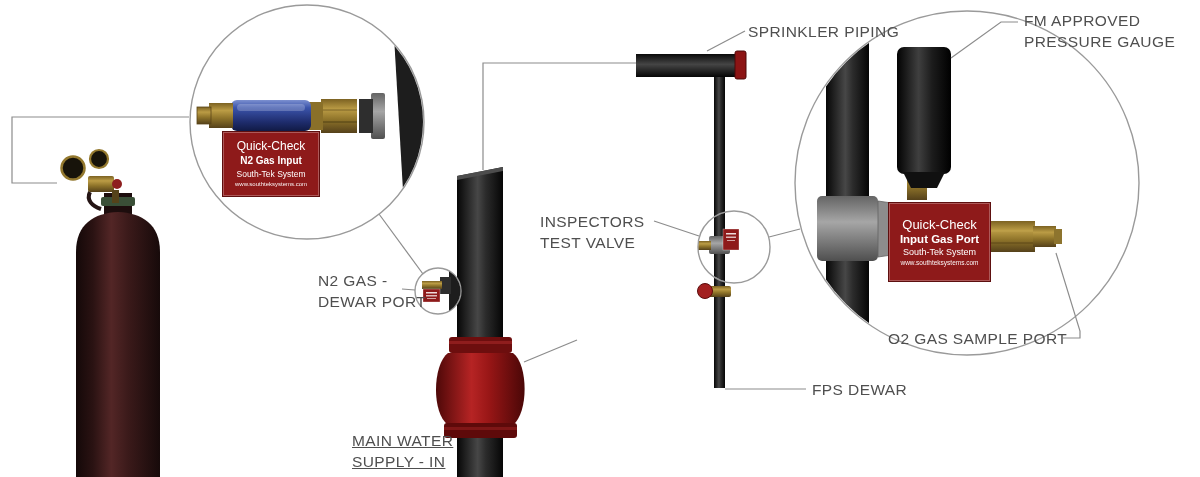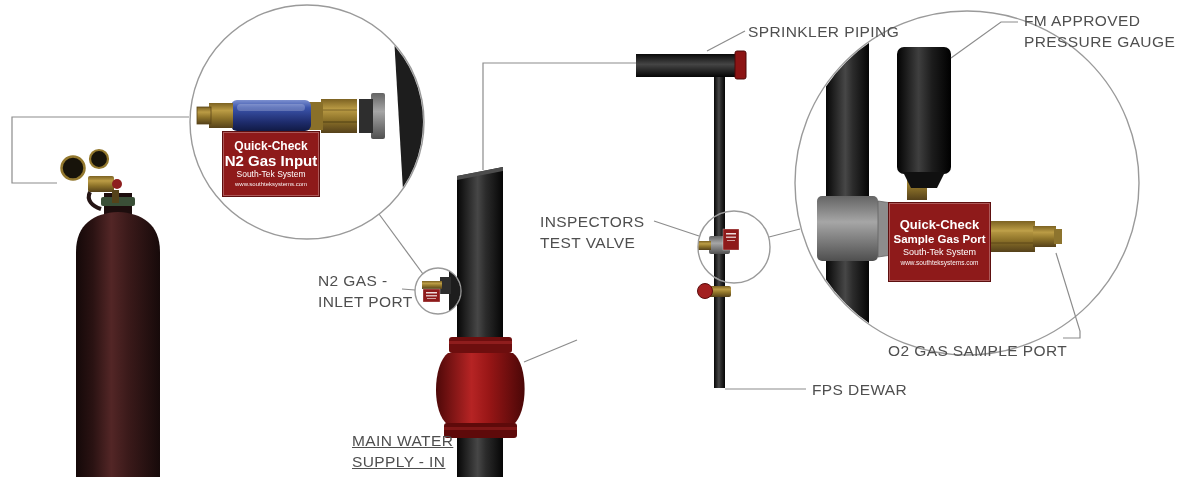--- a/index.html
+++ b/index.html
@@ -11,22 +11,22 @@
     font-size:15.5px; line-height:21px; letter-spacing:.4px;
     white-space:pre-line;
   }
   .tag {
     position:absolute; background:var(--tag-red,#8e1a1a);
     border:1px solid #5d0f0f;
     box-shadow: inset 0 0 0 1px rgba(255,255,255,.28);
     color:#fff; display:flex; flex-direction:column; align-items:center;
     justify-content:center; text-align:center; gap:2px; overflow:hidden;
   }
-  .tag .t1 { font-weight:bold; font-size:12px; line-height:13px; }
-  .tag .t2 { font-weight:bold; font-size:15px; line-height:12px; }
+  .tag .t1 { font-weight:normal; font-size:12px; line-height:13px; }
+  .tag .t2 { font-weight:bold; font-size:10px; line-height:12px; }
   .tag .t3 { font-size:8.5px; line-height:10px; }
   .tag .t4 { font-size:6px; line-height:7px; opacity:.95; }
   .tag-lg .t1 { font-size:13px; }
   .tag-lg .t2 { font-size:11.5px; }
   .tag-lg .t3 { font-size:9px; }
   .tag-lg .t4 { font-size:6.5px; }
   .leader { fill:none; stroke:var(--line-gray,#8c8c8c); stroke-width:1.2; }
   .detail-ring { fill:#ffffff; stroke:#9a9a9a; stroke-width:1.4; }
   .fill-tag { fill:var(--tag-red,#8e1a1a); stroke:rgba(255,255,255,.6); stroke-width:.5; }
 </style>
@@ -220,38 +220,38 @@
       <line class="leader" x1="654" y1="221" x2="699" y2="236"></line>
       <line class="leader" x1="725" y1="389" x2="806" y2="389"></line>
       <polyline class="leader" points="1018,22 1001,22 951,58"></polyline>
       <polyline class="leader" points="1056,253 1080,331 1080,338 1063,338"></polyline>
       <line class="leader" x1="577" y1="340" x2="524" y2="362"></line>
       <line class="leader" x1="402" y1="289" x2="415" y2="290"></line>
     </g>
   </svg>
 
   <div class="lbl" style="left:318px; top:270px;">N2 GAS -
-INLET PORT</div>
+DEWAR PORT</div>
   <div class="lbl" style="left:352px; top:430px;text-decoration:underline;">MAIN WATER
 SUPPLY - IN</div>
   <div class="lbl" style="left:748px; top:21px;">SPRINKLER PIPING</div>
   <div class="lbl" style="left:540px; top:191px;margin-top:20px;">INSPECTORS
 TEST VALVE</div>
   <div class="lbl" style="left:812px; top:379px;">FPS DEWAR</div>
   <div class="lbl" style="left:1024px; top:10px;">FM APPROVED
 PRESSURE GAUGE</div>
-  <div class="lbl" style="left:888px; top:340px;">O2 GAS SAMPLE PORT</div>
+  <div class="lbl" style="left:888px; top:328px;">O2 GAS SAMPLE PORT</div>
 
   <div class="tag" style="left:222px; top:131px; width:98px; height:66px;">
     <div class="t1">Quick-Check</div>
     <div class="t2">N2 Gas Input</div>
     <div class="t3">South-Tek System</div>
     <div class="t4">www.southteksystems.com</div>
   </div>
 
   <div class="tag tag-lg" style="left:888px; top:202px; width:103px; height:80px;">
     <div class="t1">Quick-Check</div>
-    <div class="t2">Sample Gas Port</div>
+    <div class="t2">Input Gas Port</div>
     <div class="t3">South-Tek System</div>
     <div class="t4">www.southteksystems.com</div>
   </div>
 
 </div>
 
 </body></html>

